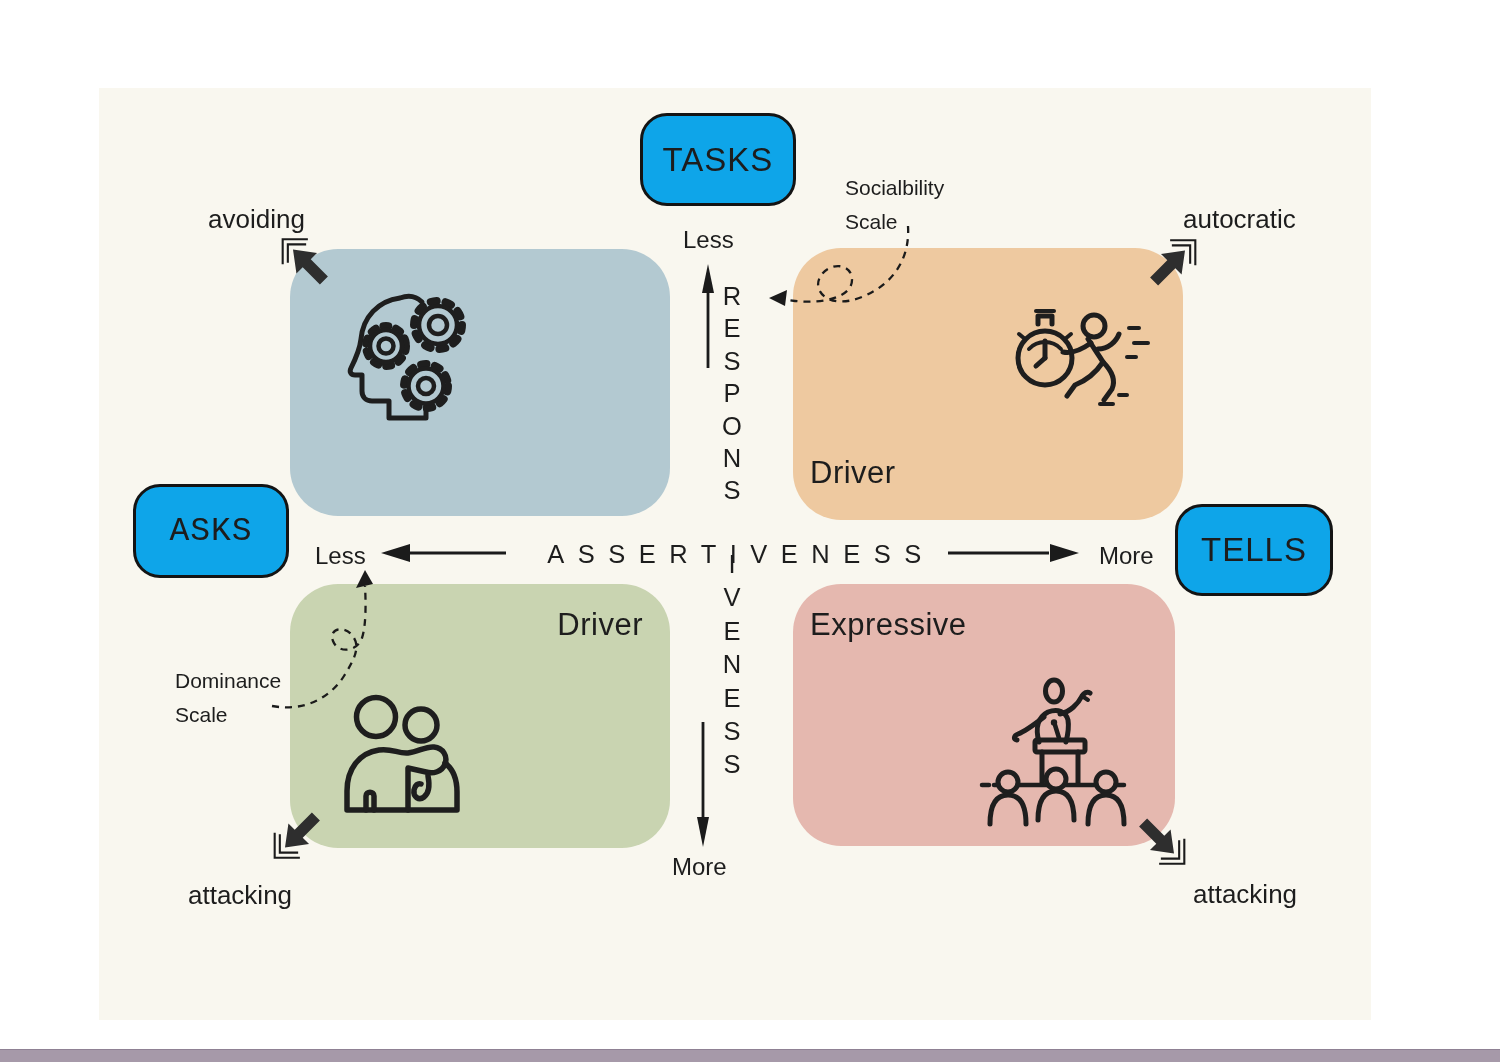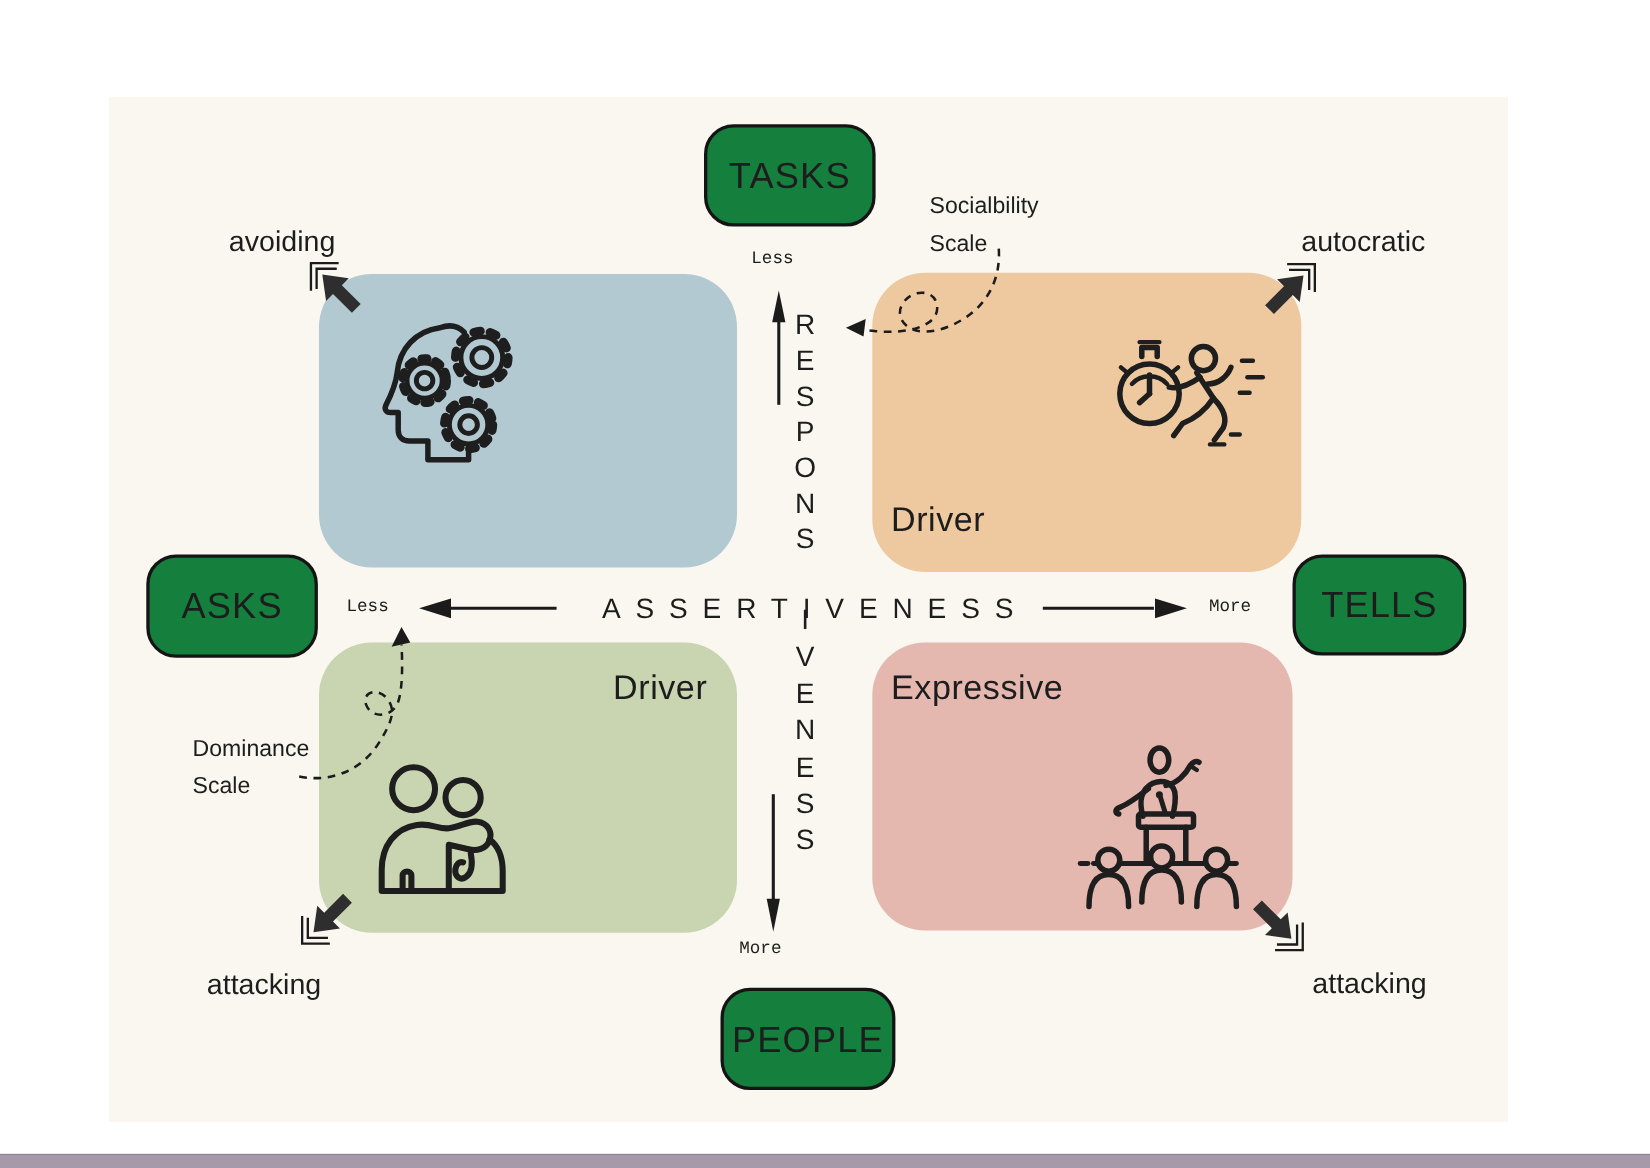--- a/index.html
+++ b/index.html
@@ -12,27 +12,27 @@
   .quad.analytical{left:290px;top:249px;width:380px;height:267px;}
   .quad.driver{left:793px;top:248px;width:390px;height:272px;}
   .quad.amiable{left:290px;top:584px;width:380px;height:264px;}
   .quad.expressive{left:793px;top:584px;width:382px;height:262px;}
   .qlabel{position:absolute;font-size:31px;letter-spacing:.5px;white-space:nowrap;text-align:center;}
   .qlabel.analytical{left:290px;top:455px;width:352px;text-align:right;}
   .qlabel.driver{left:810px;top:455px;}
   .qlabel.amiable{left:290px;top:607px;width:353px;text-align:right;}
   .qlabel.expressive{left:810px;top:607px;}
   .pill{position:absolute;display:flex;align-items:center;justify-content:center;
-        background:#15803d;border:3px solid #141414;border-radius:27px;
+        background:#0ea5e9;border:3px solid #141414;border-radius:27px;
         font-size:33px;letter-spacing:1px;}
   .pill.tasks{left:640px;top:113px;width:150px;height:87px;}
-  .pill.asks{left:133px;top:504px;width:150px;height:88px;}
+  .pill.asks{left:133px;top:484px;width:150px;height:88px;font-family:Liberation Mono, monospace;}
   .pill.tells{left:1175px;top:504px;width:152px;height:86px;text-align:right;}
   .pill.people{left:655px;top:898px;width:153px;height:87px;}
-  .small-label{position:absolute;font-size:16px;white-space:nowrap;font-family:Liberation Mono, monospace;}
+  .small-label{position:absolute;font-size:24px;white-space:nowrap;}
   .corner-label{position:absolute;font-size:26px;white-space:nowrap;}
   .anno{position:absolute;font-size:21px;line-height:34px;white-space:nowrap;}
   .hword{position:absolute;left:545px;top:540px;width:392px;text-align:center;
          font-size:25.5px;letter-spacing:13.5px;white-space:nowrap;}
   .vletters{position:absolute;left:716px;top:0;width:32px;height:1062px;}
   .vletter{position:absolute;left:0;right:0;text-align:center;font-size:25.5px;line-height:26px;}
   .overlay{position:absolute;left:0;top:0;pointer-events:none;}
   .corner-arrow{position:absolute;width:68px;height:39px;}
   .corner-arrow.tl{left:267px;top:238px;transform:rotate(-135deg);}
   .corner-arrow.tr{left:1143px;top:239px;transform:rotate(-45deg);}
@@ -168,23 +168,20 @@
 
   <div class="pill tasks">
       <span>TASKS</span>
     </div>
   <div class="pill asks">
       <span>ASKS</span>
     </div>
   <div class="pill tells">
       <span>TELLS</span>
     </div>
-  <div class="pill people">
-      <span>PEOPLE</span>
-    </div>
 
   <div class="hword">ASSERTIVENESS</div>
   <div class="vletters" id="vletters">
       <span class="vletter" style="top: 283px;">R</span>
       <span class="vletter" style="top: 315.4px;">E</span>
       <span class="vletter" style="top: 347.8px;">S</span>
       <span class="vletter" style="top: 380.2px;">P</span>
       <span class="vletter" style="top: 412.6px;">O</span>
       <span class="vletter" style="top: 445px;">N</span>
       <span class="vletter" style="top: 477.4px;">S</span>

